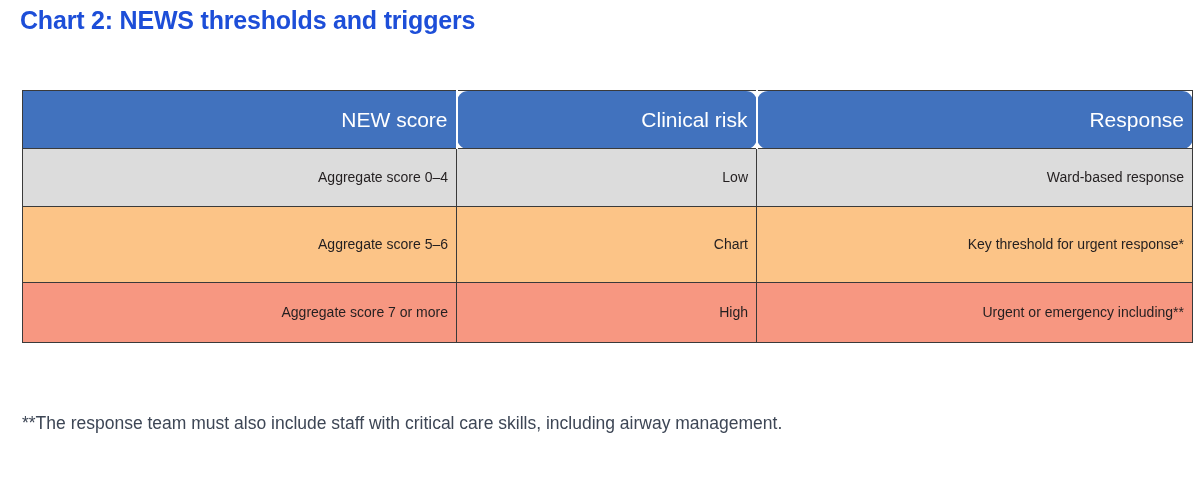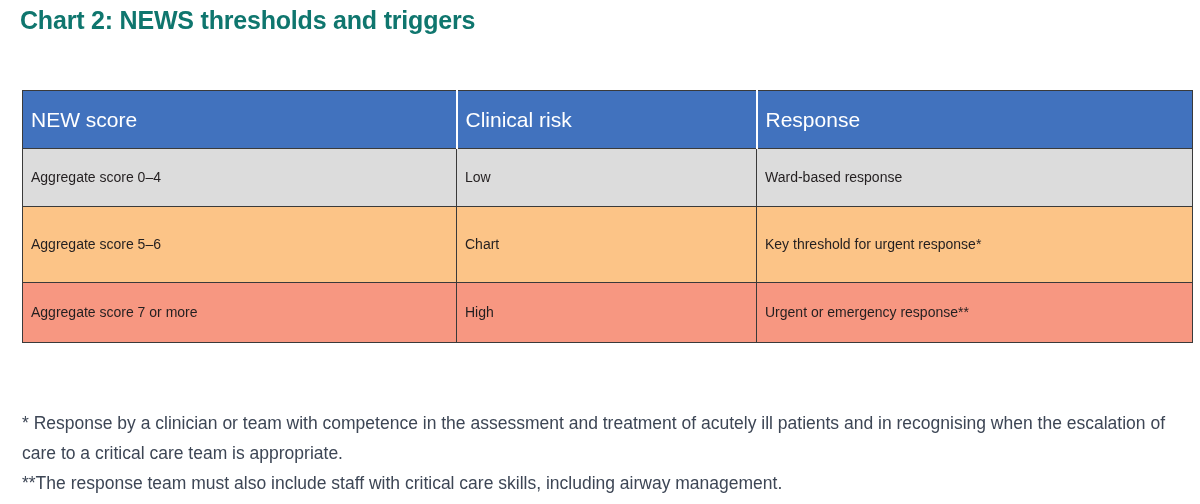--- a/index.html
+++ b/index.html
@@ -22,42 +22,42 @@
     height: 504px;
     background: #ffffff;
   }
 
   .chart-title {
     position: absolute;
     left: 20px;
     top: 6px;
     font-size: 25px;
     font-weight: bold;
-    color: #0f766e;
+    color: #1d4ed8;
     letter-spacing: -0.2px;
     white-space: nowrap;
   }
 
   .table-wrap {
     position: absolute;
     left: 22px;
     top: 90px;
     width: 1170px;
   }
 
   table.news-table {
     width: 100%;
     border-collapse: collapse;
     table-layout: fixed;
   }
 
   table.news-table td,
   table.news-table th {
     border: 1px solid #3a3a3a;
-    text-align: left;
+    text-align: right;
     vertical-align: middle;
     padding: 4px 8px;
     font-weight: normal;
   }
 
   col.col-score  { width: 434px; }
   col.col-risk   { width: 300px; }
   col.col-resp   { width: 436px; }
 
   
@@ -66,20 +66,21 @@
     color: #ffffff;
     font-size: 21px;
     font-weight: bold;
     height: 58px;
     border: 1px solid #4172be;
     border-top: 1px solid #2f5a96;
     border-bottom: 1px solid #2f5a96;
   }
   thead th.sep-left {
     border-left: 2px solid #ffffff;
+    border-radius: 11px;
   }
 
   
   tbody td {
     font-size: 14px;
     line-height: 1.22;
     color: #231f20;
   }
 
   tr.row-low td      { background: #dcdcdc; height: 58px; }
@@ -141,25 +142,24 @@
           </td>
           <td>Chart</td>
           <td>Key threshold for urgent response*</td>
         </tr>
 
         <tr class="row-high">
           <td>
             <span class="cell-line">Aggregate score 7 or more</span>
           </td>
           <td>High</td>
-          <td>Urgent or emergency response**</td>
+          <td>Urgent or emergency including**</td>
         </tr>
 
       </tbody>
     </table>
   </div>
 
   <div class="footnotes">
-    <p class="footnote footnote-1">* Response by a clinician or team with competence in the assessment and treatment of acutely ill patients and in recognising when the escalation of care to a critical care team is appropriate.</p>
     <p class="footnote footnote-2">**The response team must also include staff with critical care skills, including airway management.</p>
   </div>
 
 </div>
 
 </body></html>

